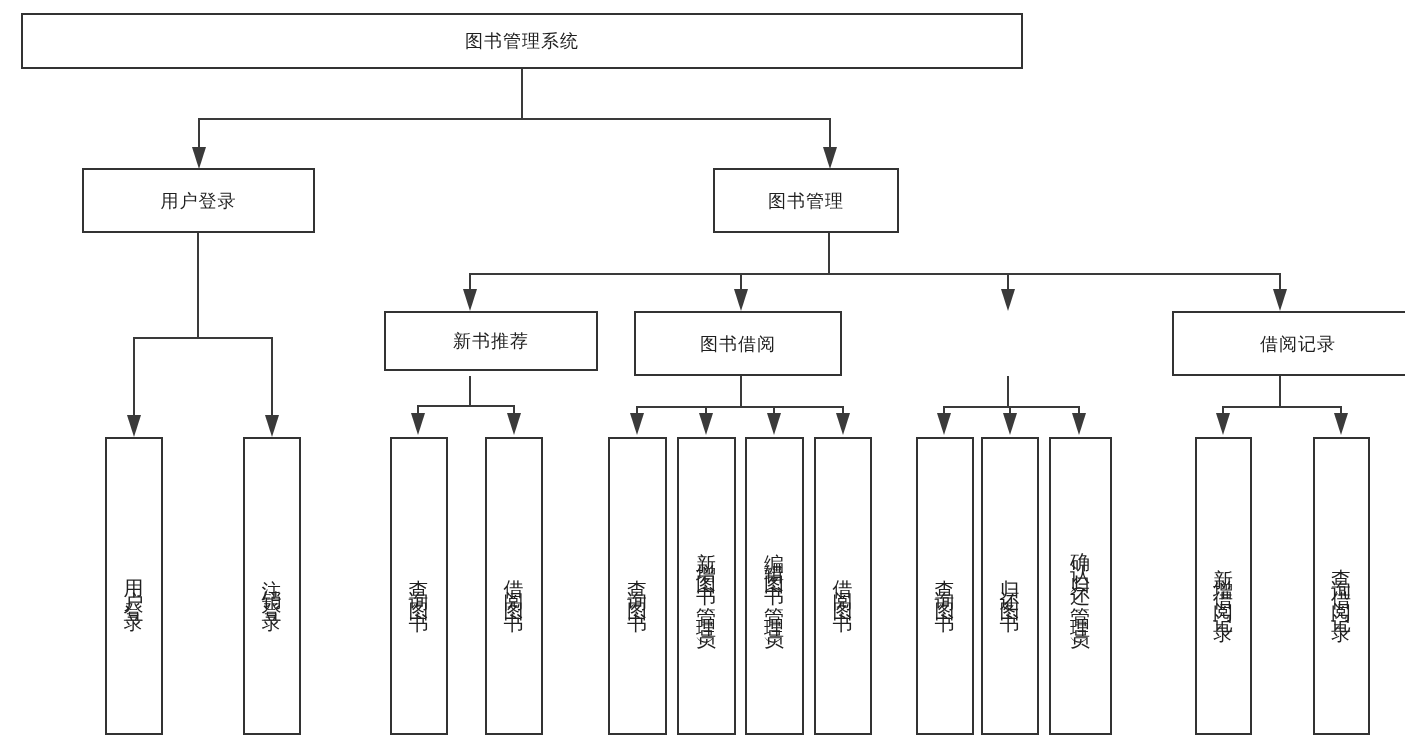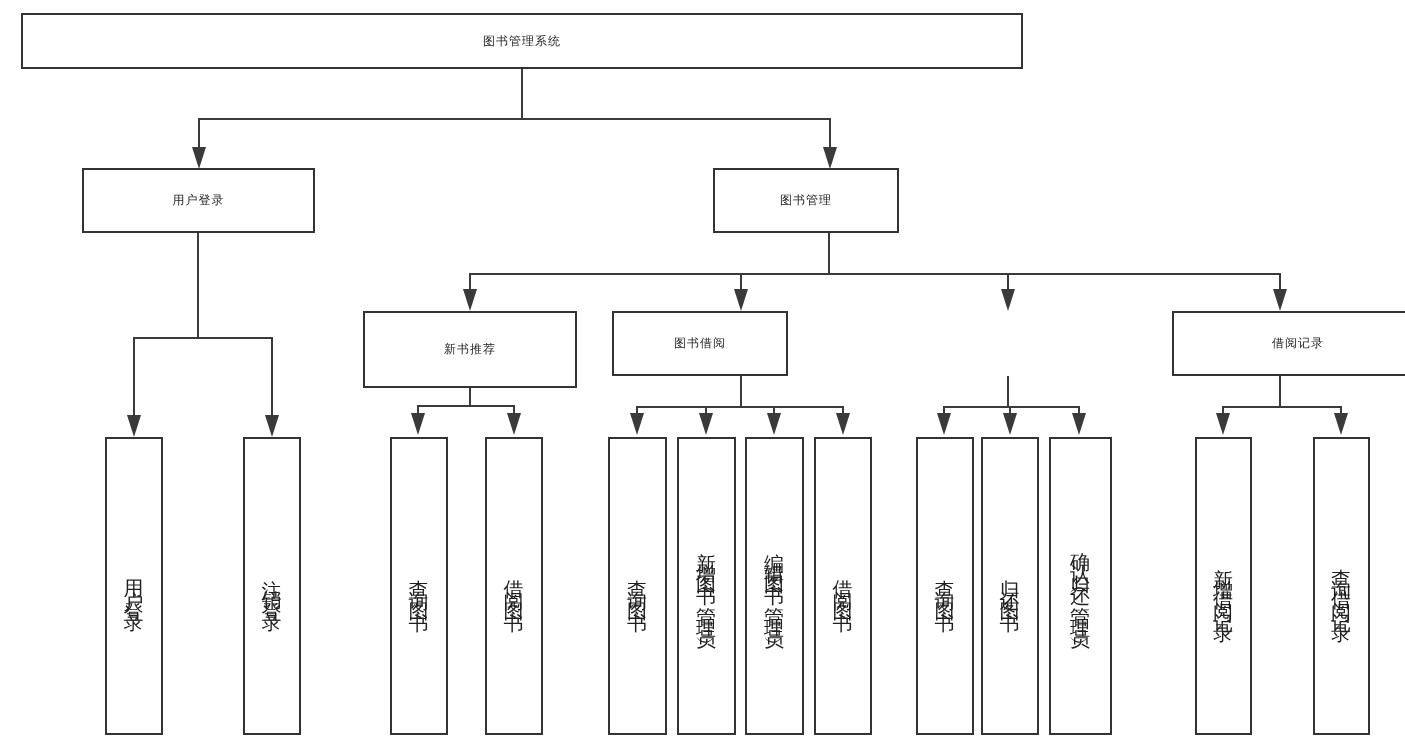--- a/index.html
+++ b/index.html
@@ -22,21 +22,21 @@
     background: var(--background);
   }
   .node {
     position: absolute;
     border: 2px solid var(--box-border);
     background: #ffffff;
     display: flex;
     align-items: center;
     justify-content: center;
     color: var(--text-color);
-    font-size: 12px;
+    font-size: 18px;
     letter-spacing: 1px;
     z-index: 2;
   }
   .leaf {
     font-size: 20px;
   }
   .leaf .vtext {
     writing-mode: vertical-rl;
     text-orientation: mixed;
     letter-spacing: 11px;
@@ -73,25 +73,25 @@
   </div>
 
   <div class="node" style="left:82px;top:168px;width:233px;height:65px">
     <span>用户登录</span>
   </div>
 
   <div class="node" style="left:713px;top:168px;width:186px;height:65px">
     <span>图书管理</span>
   </div>
 
-  <div class="node" style="left:363px;top:311px;width:214px;height:77px">
+  <div class="node" style="left:384px;top:311px;width:214px;height:60px">
     <span>新书推荐</span>
   </div>
 
-  <div class="node" style="left:612px;top:311px;width:176px;height:65px">
+  <div class="node" style="left:634px;top:311px;width:208px;height:65px">
     <span>图书借阅</span>
   </div>
 
 
   <div class="node" style="left:1172px;top:311px;width:252px;height:65px">
     <span>借阅记录</span>
   </div>
 
   <div class="node leaf" style="left:105px;top:437px;width:58px;height:298px">
     <span class="vtext">用户登录</span>

